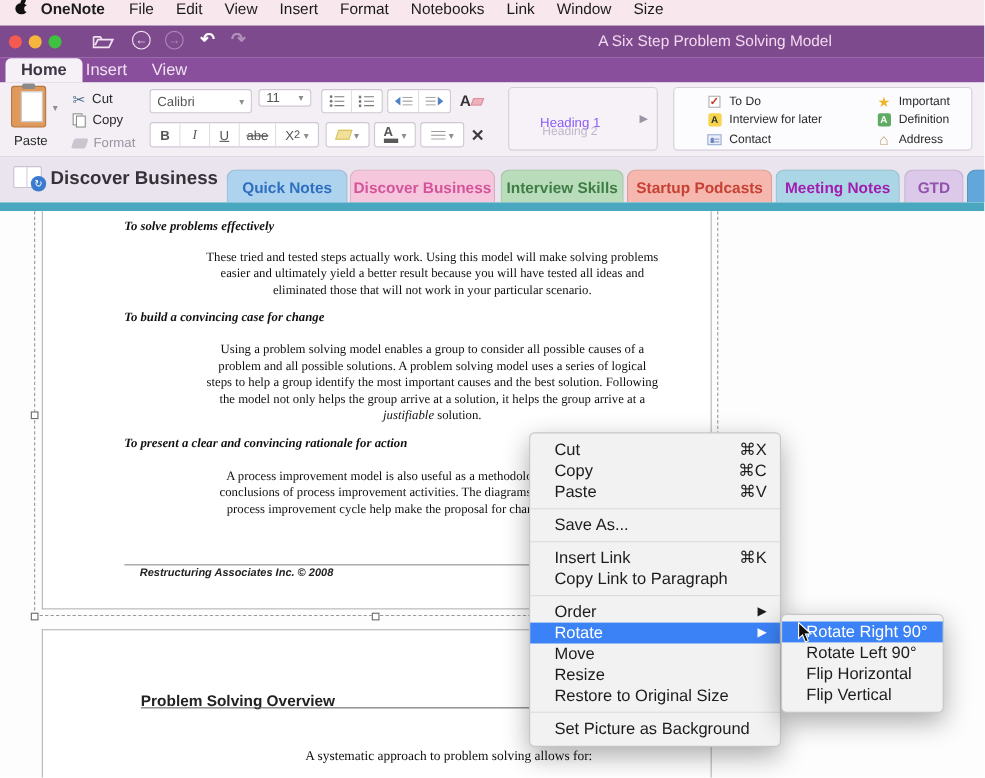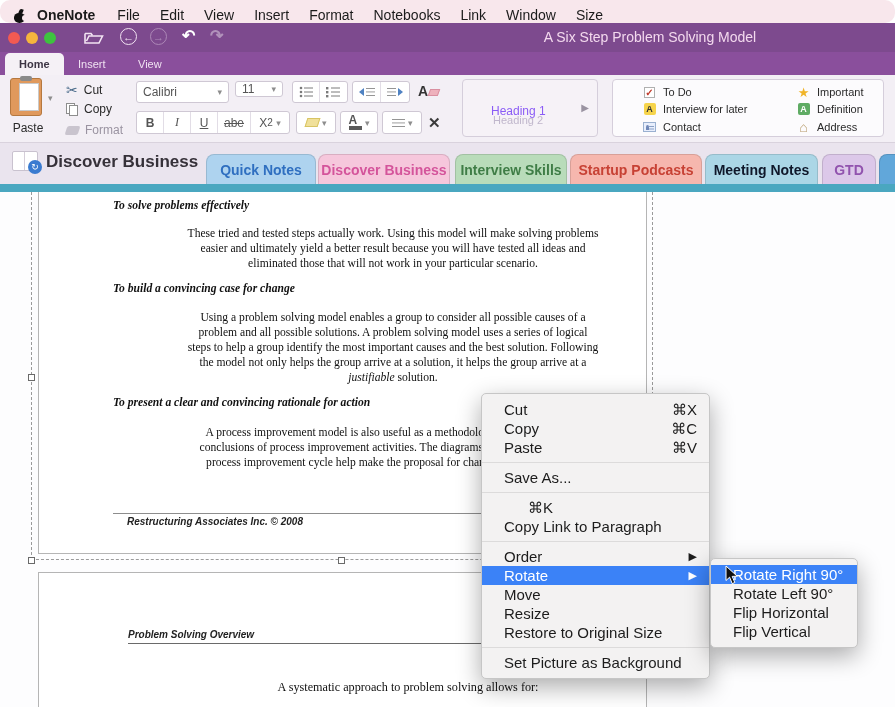--- a/index.html
+++ b/index.html
@@ -1,40 +1,40 @@
 <!DOCTYPE html>
 <html><head>
 <meta charset="utf-8">
 <style>
   * { margin:0; padding:0; box-sizing:border-box; }
   html,body { width:895px; height:707px; overflow:hidden; }
   body { font-family:"Liberation Sans", sans-serif; background:#fff; position:relative; }
   .abs { position:absolute; }
 
   
-  .menubar { left:0; top:0; width:895px; height:23px; background:#f8e7ec; display:flex; align-items:flex-end; padding-left:14px; font-size:14px; color:#1b1b1b; z-index:10;border-radius:10px; }
+  .menubar { left:0; top:0; width:895px; height:23px; background:#f8e7ec; display:flex; align-items:flex-start; padding-left:14px; font-size:14px; color:#1b1b1b; z-index:10; }
   .menubar .mitem { padding:0 10px; }
   .menubar .appname { font-weight:bold; padding:0 12px 0 12px; }
   .apple-logo { position:relative; width:11px; height:13px; }
   .apple-logo .body { position:absolute; left:0; top:3px; width:11px; height:10px; background:#111; border-radius:45% 45% 48% 48%; }
   .apple-logo .bite { position:absolute; right:-3px; top:5px; width:6px; height:6px; background:#f8e7ec; border-radius:50%; }
   .apple-logo .leaf { position:absolute; left:5px; top:-1px; width:4px; height:5px; background:#111; border-radius:60% 0 60% 0; transform:rotate(20deg); }
 
   
   .titlebar { left:0; top:23px; width:895px; height:29px; background:#7d4a8e; }
   .tl { position:absolute; top:9px; width:12px; height:12px; border-radius:50%; }
   .tl.red { left:8px; background:#f25a52; } .tl.yellow { left:26px; background:#f6b53d; } .tl.green { left:44px; background:#3ec23f; }
   .tbar-ic { position:absolute; top:5px; color:#fff; }
   .circle-ic { width:17px; height:17px; border:1.5px solid #f2e3f2; border-radius:50%; display:flex; align-items:center; justify-content:center; font-size:11px; color:#f2e3f2; font-weight:bold; }
   .dim { opacity:.4; }
   .title-text { position:absolute; left:440px; top:6px; width:420px; text-align:center; color:#f3d9ee; font-size:14px; }
 
   
   .tabrow { left:0; top:52px; width:895px; height:23px; background:#8a4f9c; }
-  .rtab { position:absolute; top:1px; height:22px; line-height:22px; padding:0 14px; color:#f0e2f2; font-size:11px; }
+  .rtab { position:absolute; top:1px; height:22px; line-height:22px; padding:0 14px; color:#f0e2f2; font-size:15px; }
   .rtab.active { background:#f5f1f6; color:#3d3544; border-radius:5px 5px 0 0; font-weight:bold; }
 
   
   .ribbon { left:0; top:75px; width:895px; height:68px; background:#f3eff5; border-bottom:1px solid #d9d2dd; font-size:12px; color:#2a2a2a; }
   .paste-clip { left:10px; top:3px; width:32px; height:38px; background:#e0995c; border:1px solid #b5783f; border-radius:3px; }
   .paste-clip .clip-top { position:absolute; left:9px; top:-3px; width:12px; height:5px; background:#8a8a8a; border-radius:2px; }
   .paste-clip .sheet { position:absolute; left:8px; top:4px; width:20px; height:28px; background:#fff; border:1px solid #c9c9c9; }
   .paste-label { left:6px; top:46px; width:44px; text-align:center; }
   .caret { color:#8d8d8d; font-size:9px; }
   .clip-row { position:absolute; left:66px; display:flex; align-items:center; gap:6px; }
@@ -80,36 +80,36 @@
   .nb-icon { position:absolute; left:12px; top:8px; width:26px; height:20px; background:#fff; border:1px solid #c9c2cf; border-radius:2px; }
   .nb-icon .spine { position:absolute; left:11px; top:0; width:1px; height:100%; background:#d5ced9; }
   .nb-icon .sync { position:absolute; right:-5px; bottom:-4px; width:14px; height:14px; background:#3a7bd0; border-radius:50%; color:#fff; font-size:9px; display:flex; align-items:center; justify-content:center; }
   .nb-name { position:absolute; left:46px; top:9px; font-size:17px; font-weight:bold; color:#363139; }
   .nb-caret { position:absolute; left:204px; top:16px; color:#555; font-size:10px; }
   .stab { position:absolute; top:11px; height:30px; border-radius:8px 8px 0 0; display:flex; align-items:center; justify-content:center; font-size:14px; font-weight:bold; border:1px solid rgba(0,0,0,.12); border-bottom:none; }
   .stab.t1 { left:206px; width:110px; background:#aed3ef; color:#2f6fc0; }
   .stab.t2 { left:318px; width:132px; background:#f6c7dc; color:#d4549b; }
   .stab.t3 { left:455px; width:112px; background:#b9dcba; color:#3f7d46; }
   .stab.t4 { left:570px; width:132px; background:#f6b7ae; color:#c74134; }
-  .stab.t5 { left:705px; width:113px; background:#abd6e6; color:#0f172a; }
+  .stab.t5 { left:705px; width:113px; background:#abd6e6; color:#a21caf; }
   .stab.t6 { left:822px; width:54px; background:#dcc8e9; color:#9153ae; }
   .stab.t7 { left:879px; width:40px; background:#61a7da; color:#eef4fb; }
   .tealbar { left:0; top:184px; width:895px; height:8px; background:#4aa7c0; }
 
   
   .page { left:0; top:192px; width:895px; height:515px; background:#fdfdfe; }
   .sel-box { position:absolute; left:31px; top:0; width:622px; height:368px; border-left:1px dashed #9a9a9a; border-right:1px dashed #9a9a9a; border-bottom:1px dashed #9a9a9a; }
   .img-box1 { position:absolute; left:38px; top:0; width:609px; height:362px; border-left:1px solid #b5b5b5; border-right:1px solid #b5b5b5; border-bottom:1px solid #b5b5b5; background:#fff; }
   .img-box2 { position:absolute; left:38px; top:380px; width:609px; height:135px; border:1px solid #b5b5b5; border-bottom:none; background:#fff; }
   .handle { position:absolute; width:7px; height:7px; background:#fff; border:1px solid #6a6a6a; z-index:5; }
   .doc-h { position:absolute; font-family:"Liberation Serif", serif; font-weight:bold; font-style:italic; font-size:11.6px; color:#101010; }
   .doc-p { position:absolute; font-family:"Liberation Serif", serif; font-size:11.6px; line-height:15px; color:#101010; white-space:pre-line; width:560px;text-align:center; }
   .doc-footer-rule { position:absolute; left:113px; width:527px; height:1px; background:#8d8d8d; }
   .doc-footer { position:absolute; font-size:10px; font-weight:bold; font-style:italic; color:#222; }
-  .box2-head { position:absolute; font-size:10px; font-weight:bold; font-style:italic; color:#222; }
+  .box2-head { position:absolute; font-size:14px; font-weight:bold; color:#222; }
   .box2-rule { position:absolute; left:128px; width:512px; height:1px; background:#6a6a6a; }
 
   
   .cmenu { position:absolute; background:#f3f2f2; border:1px solid #c6c6c6; border-radius:5px; box-shadow:0 8px 24px rgba(0,0,0,.33); padding:6px 0; z-index:50; font-size:15px; color:#1c1c1c; }
   .cmenu .item { height:19px; line-height:19px; padding:0 12px 0 22px; display:flex; align-items:center; }
   .cmenu .item .lbl { flex:1 1 auto; white-space:nowrap; }
   .cmenu .item .sc { margin-left:24px; white-space:nowrap; }
   .cmenu .item .arrow { margin-left:auto; font-size:11px; }
   .cmenu .divider { height:1px; background:#dcdbdb; margin:5px 0; }
   .cmenu .item.hl { background:#3b82f7; color:#fff; }
@@ -359,20 +359,21 @@
   <div class="item">
       <span class="lbl">Paste</span>
       <span class="sc">⌘V</span>
     </div>
   <div class="divider"></div>
   <div class="item">
       <span class="lbl">Save As...</span>
     </div>
   <div class="divider"></div>
   <div class="item">
+      <span class="lbl">Insert Link</span>
       <span class="sc">⌘K</span>
     </div>
   <div class="item">
       <span class="lbl">Copy Link to Paragraph</span>
     </div>
   <div class="divider"></div>
   <div class="item">
       <span class="lbl">Order</span>
       <span class="arrow">▶</span>
     </div>

